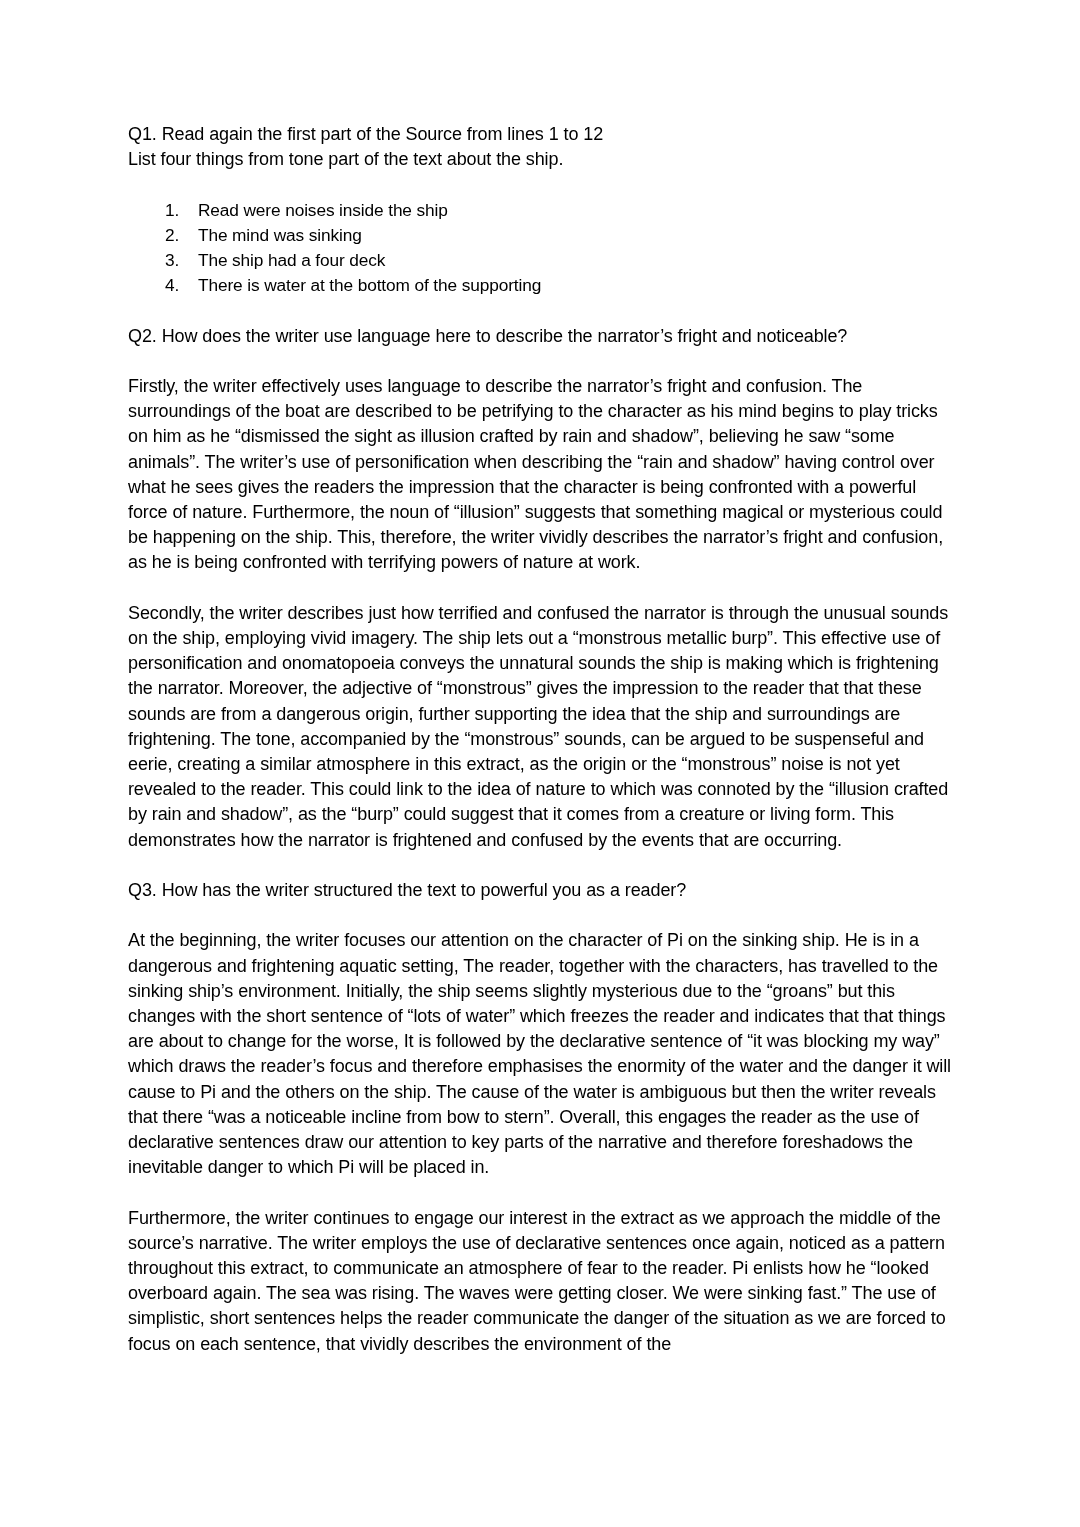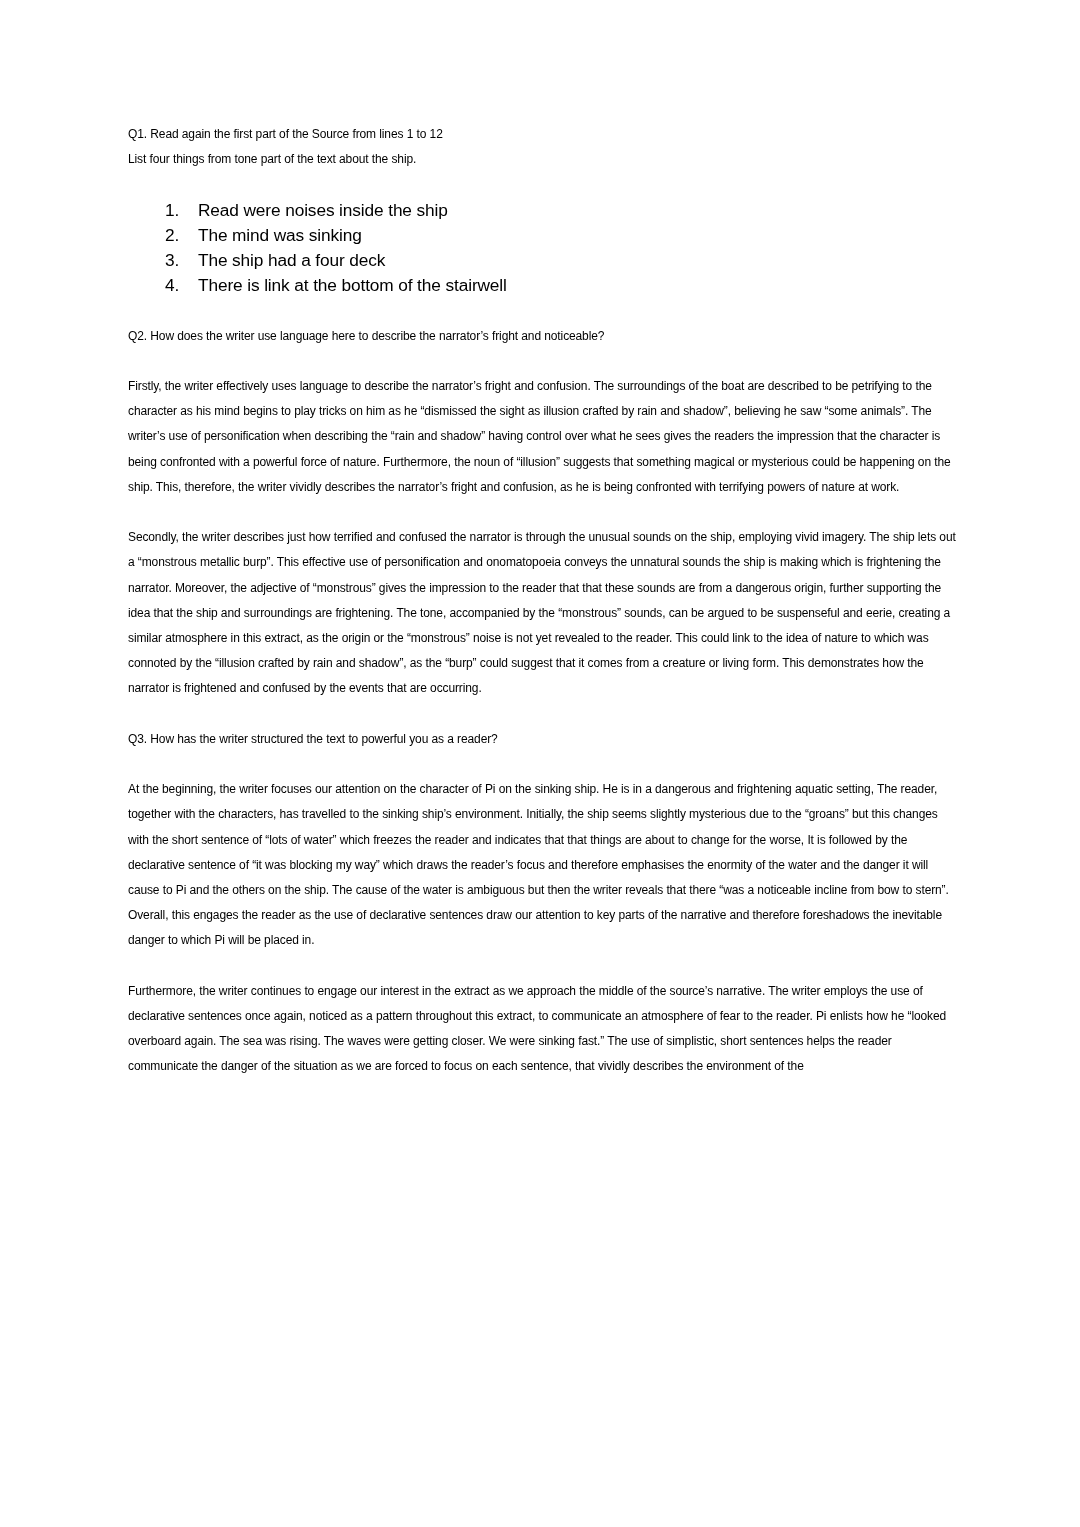--- a/index.html
+++ b/index.html
@@ -24,21 +24,21 @@
   }
 
   .doc-body {
     position: absolute;
     left: 128px;
     top: 122px;
     width: 828px;
   }
 
   .para {
-    font-size: 12px;
+    font-size: 18px;
     line-height: 25.2px;
     text-align: left;
     margin: 0 0 0 0;
     letter-spacing: -0.12px;
     word-spacing: 0.1px;
   }
 
   .para.tight {
     margin-bottom: 0;
   }
@@ -88,21 +88,21 @@
       <li>
         <span class="li-num">1.</span><span class="li-text">Read were noises inside the ship</span>
       </li>
       <li>
         <span class="li-num">2.</span><span class="li-text">The mind was sinking</span>
       </li>
       <li>
         <span class="li-num">3.</span><span class="li-text">The ship had a four deck</span>
       </li>
       <li>
-        <span class="li-num">4.</span><span class="li-text">There is link at the bottom of the stairwell</span>
+        <span class="li-num">4.</span><span class="li-text">There is water at the bottom of the supporting</span>
       </li>
     </ol>
 
     <div class="spacer-line"></div>
 
     <p class="para">Q2. How does the writer use language here to describe the narrator’s fright and noticeable?</p>
 
     <div class="spacer-line"></div>
 
     <p class="para">Firstly, the writer effectively uses language to describe the narrator’s fright and confusion. The surroundings of the boat are described to be petrifying to the character as his mind begins to play tricks on him as he “dismissed the sight as illusion crafted by rain and shadow”, believing he saw “some animals”. The writer’s use of personification when describing the “rain and shadow” having control over what he sees gives the readers the impression that the character is being confronted with a powerful force of nature. Furthermore, the noun of “illusion” suggests that something magical or mysterious could be happening on the ship. This, therefore, the writer vividly describes the narrator’s fright and confusion, as he is being confronted with terrifying powers of nature at work.</p>

